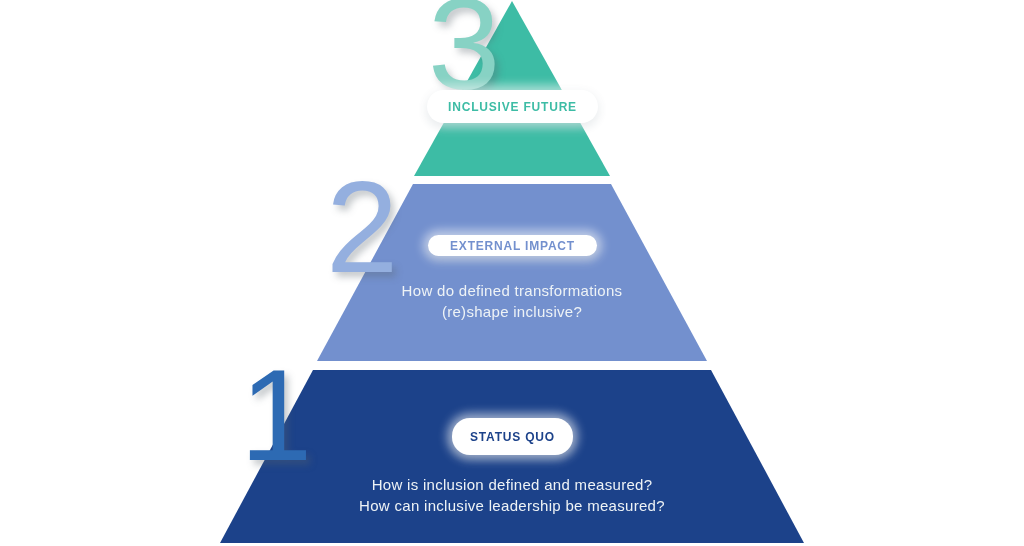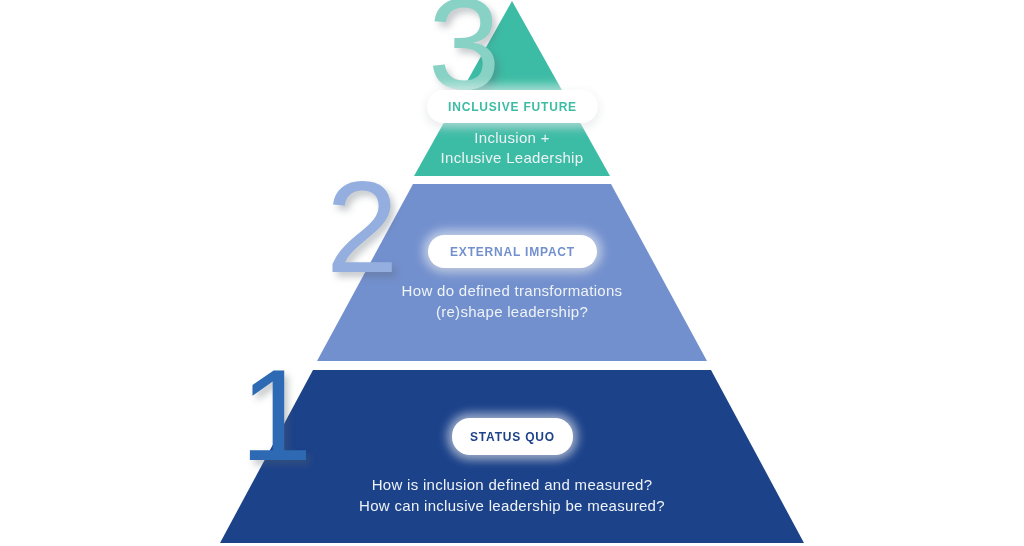--- a/index.html
+++ b/index.html
@@ -47,21 +47,21 @@
     align-items:center;
     justify-content:center;
     font-weight:bold;
     font-size:12px;
     letter-spacing:0.8px;
     z-index:6;
     box-shadow:0 0 10px 5px rgba(255,255,255,0.55), 0 3px 9px rgba(60,80,100,0.22);
     white-space:nowrap;
   }
   .pill3{left:427px;top:90px;width:171px;height:33px;color:var(--teal);}
-  .pill2{left:428px;top:235px;width:169px;height:33px;color:var(--light-blue);}
+  .pill2{left:428px;top:235px;width:169px;height:21px;color:var(--light-blue);}
   .pill1{left:452px;top:418px;width:121px;height:37px;color:var(--dark-blue);}
   .tier-text{
     position:absolute;
     text-align:center;
     color:var(--body-text);
     font-size:15px;
     line-height:21px;
     letter-spacing:0.3px;
     z-index:4;
   }
@@ -86,26 +86,22 @@
   <div class="pill pill3">
     <span>INCLUSIVE FUTURE</span>
   </div>
   <div class="pill pill2">
     <span>EXTERNAL IMPACT</span>
   </div>
   <div class="pill pill1">
     <span>STATUS QUO</span>
   </div>
 
-  <div class="tier-text text3">
-    <span class="line">Inclusion +</span>
-    <span class="line">Inclusive Leadership</span>
-  </div>
   <div class="tier-text text2">
     <span class="line">How do defined transformations</span>
-    <span class="line">(re)shape leadership?</span>
+    <span class="line">(re)shape inclusive?</span>
   </div>
   <div class="tier-text text1">
     <span class="line">How is inclusion defined and measured?</span>
     <span class="line">How can inclusive leadership be measured?</span>
   </div>
 
 </div>
 
 </body></html>

